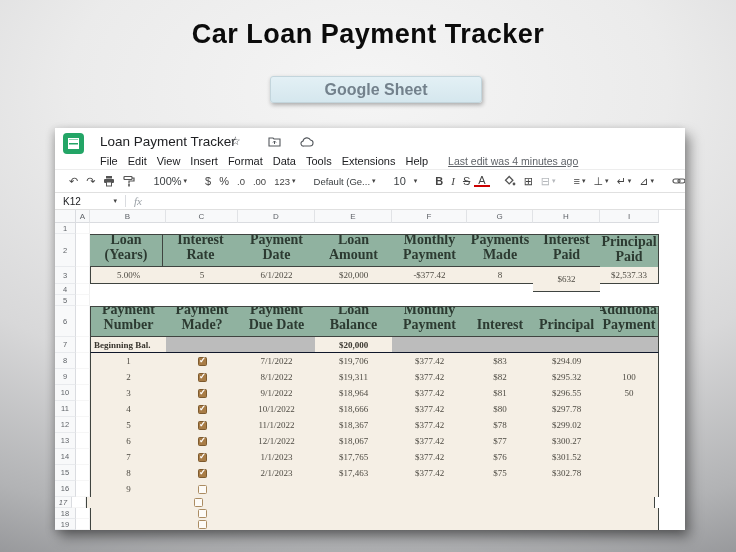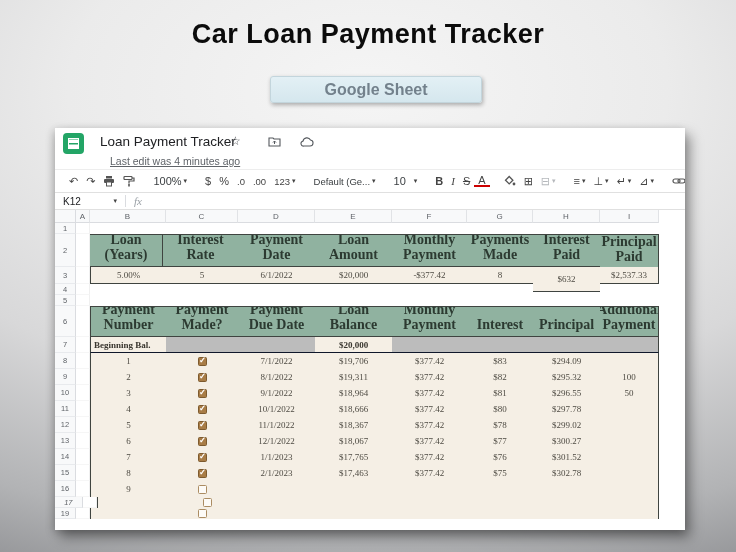--- a/index.html
+++ b/index.html
@@ -106,20 +106,31 @@
             <path d="M1 2h4l1 1h6v7H1z" fill="none" stroke="#54585d" stroke-width="1.1"></path>
             <path d="M6.5 5v3M5 6.5l1.5-1.5L8 6.5" fill="none" stroke="#54585d" stroke-width="1"></path>
           </svg>
         <svg width="14" height="10" viewBox="0 0 14 10">
             <path d="M4 9h6a3 3 0 0 0 .5-5.96A4 4 0 0 0 3 4.1 2.5 2.5 0 0 0 4 9z" fill="none" stroke="#54585d" stroke-width="1.1"></path>
           </svg>
       </div>
     </div>
 
     <div class="menubar">
+      <span style="display:flex">
+          <span class="menu-item">File</span>
+          <span class="menu-item">Edit</span>
+          <span class="menu-item">View</span>
+          <span class="menu-item">Insert</span>
+          <span class="menu-item">Format</span>
+          <span class="menu-item">Data</span>
+          <span class="menu-item">Tools</span>
+          <span class="menu-item">Extensions</span>
+          <span class="menu-item">Help</span>
+        </span>
       <span class="last-edit">Last edit was 4 minutes ago</span>
     </div>
 
     <div class="toolbar">
       <span class="tb-btn">↶</span>
       <span class="tb-btn">↷</span>
       <span class="tb-btn">
           <svg width="12" height="12" viewBox="0 0 12 12">
             <rect x="3" y="1" width="6" height="2.5" fill="#555"></rect>
             <rect x="1" y="4" width="10" height="4" rx="1" fill="#555"></rect>
@@ -426,42 +437,56 @@
             <div class="chk"></div>
           </div>
           <div class="cell cream val" style="width: 77px; height: 16px;"></div>
           <div class="cell cream val" style="width: 77px; height: 16px;"></div>
           <div class="cell cream val" style="width: 75px; height: 16px;"></div>
           <div class="cell cream val" style="width: 66px; height: 16px;"></div>
           <div class="cell cream val" style="width: 67px; height: 16px;"></div>
           <div class="cell br cream val" style="width: 59px; height: 16px;"></div>
         </div>
         <div class="sheet-row" style="height: 11px; width: 604px;">
-          <div class="rownum" style="width: 28px; height: 11px; font-style: italic;">17</div>
+          <div class="rownum" style="width: 17px; height: 11px; font-style: italic;">17</div>
           <div class="cell colA" style="width: 14px; height: 11px;"></div>
           <div class="cell bl cream val" style="width: 76px; height: 11px;"></div>
           <div class="cell cream val" style="width: 72px; height: 11px;">
             <div class="chk"></div>
           </div>
           <div class="cell cream val" style="width: 77px; height: 11px;"></div>
           <div class="cell cream val" style="width: 77px; height: 11px;"></div>
           <div class="cell cream val" style="width: 75px; height: 11px;"></div>
           <div class="cell cream val" style="width: 66px; height: 11px;"></div>
           <div class="cell cream val" style="width: 67px; height: 11px;"></div>
           <div class="cell br cream val" style="width: 59px; height: 11px;"></div>
         </div>
         <div class="sheet-row" style="height: 11px; width: 604px;">
-          <div class="rownum" style="width: 21px; height: 11px;">19</div>
+          <div class="rownum" style="width: 21px; height: 11px;">18</div>
           <div class="cell colA" style="width: 14px; height: 11px;"></div>
           <div class="cell bl cream val" style="width: 76px; height: 11px;"></div>
           <div class="cell cream val" style="width: 72px; height: 11px;">
             <div class="chk"></div>
           </div>
           <div class="cell cream val" style="width: 77px; height: 11px;"></div>
           <div class="cell cream val" style="width: 77px; height: 11px;"></div>
           <div class="cell cream val" style="width: 75px; height: 11px;"></div>
           <div class="cell cream val" style="width: 66px; height: 11px;"></div>
           <div class="cell cream val" style="width: 67px; height: 11px;"></div>
           <div class="cell br cream val" style="width: 59px; height: 11px;"></div>
         </div>
+        <div class="sheet-row" style="height: 11px; width: 604px;">
+          <div class="rownum" style="width: 21px; height: 11px;">19</div>
+          <div class="cell colA" style="width: 14px; height: 11px;"></div>
+          <div class="cell bl cream val" style="width: 76px; height: 11px;"></div>
+          <div class="cell cream val" style="width: 72px; height: 11px;">
+            <div class="chk"></div>
+          </div>
+          <div class="cell cream val" style="width: 77px; height: 11px;"></div>
+          <div class="cell cream val" style="width: 77px; height: 11px;"></div>
+          <div class="cell cream val" style="width: 75px; height: 11px;"></div>
+          <div class="cell cream val" style="width: 66px; height: 11px;"></div>
+          <div class="cell cream val" style="width: 67px; height: 11px;"></div>
+          <div class="cell br cream val" style="width: 59px; height: 11px;"></div>
+        </div>
       </div>
   </div>
 </div>
 
 </body></html>

